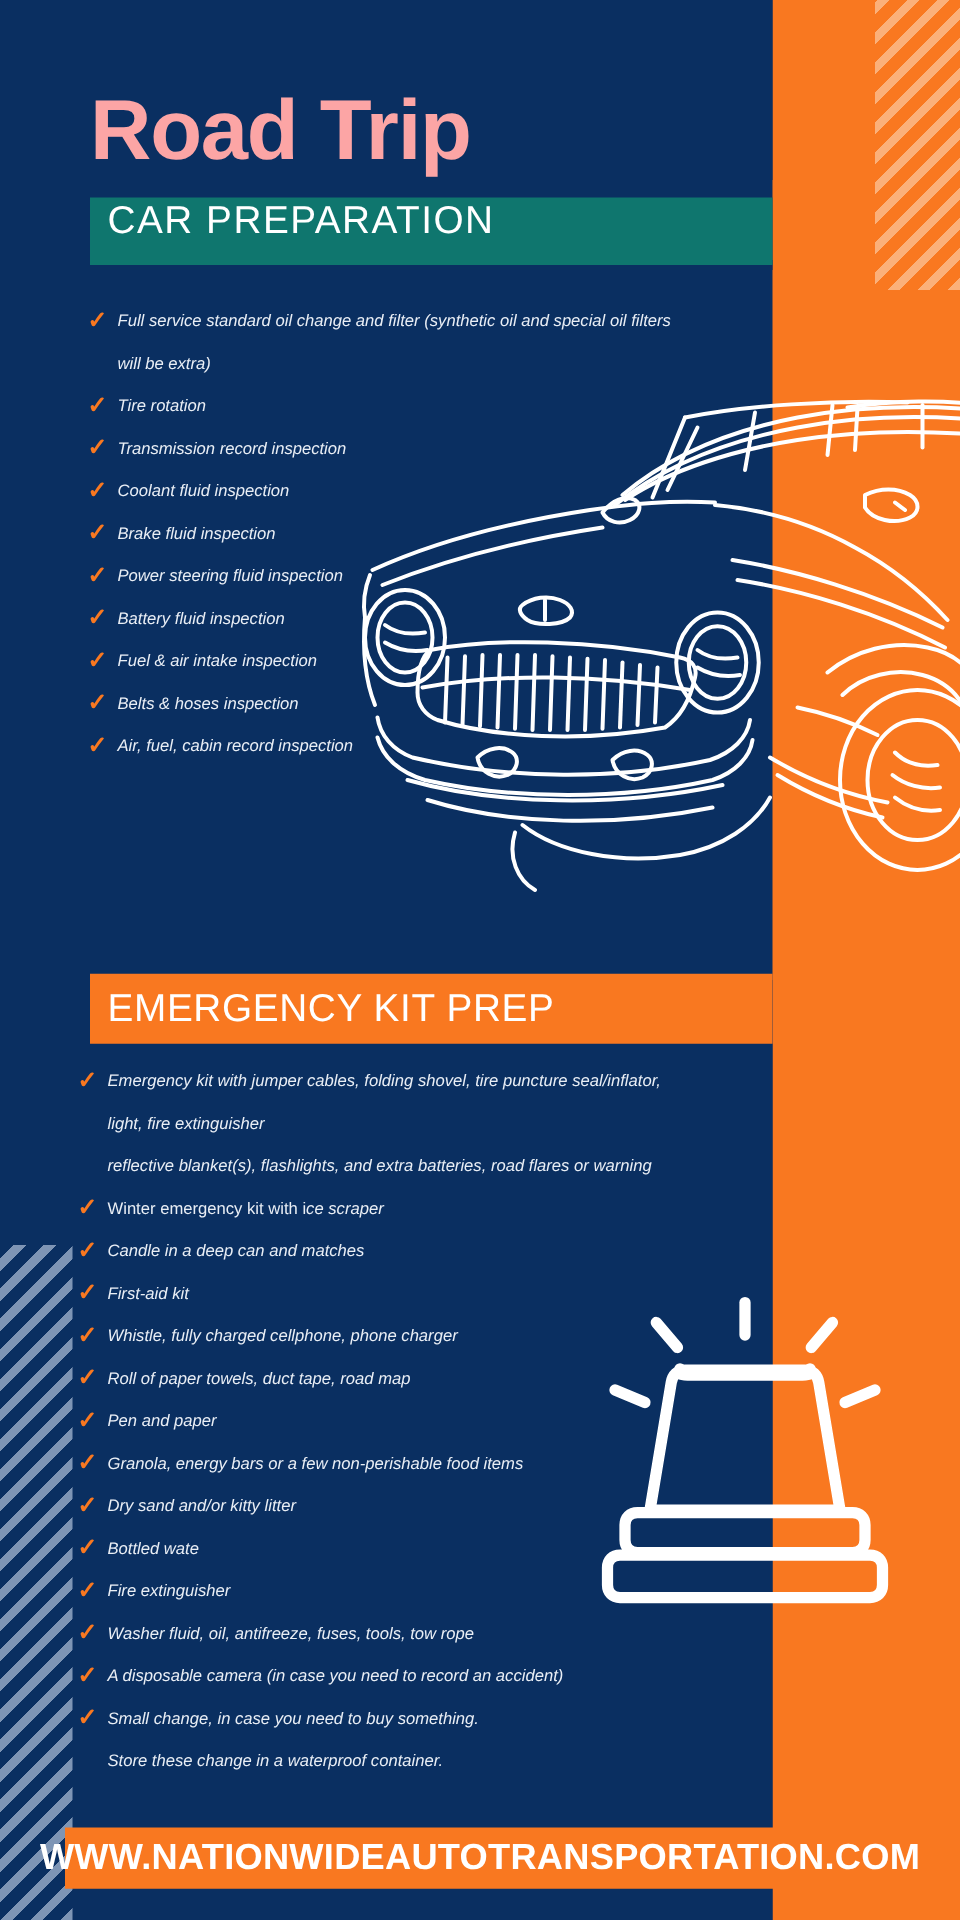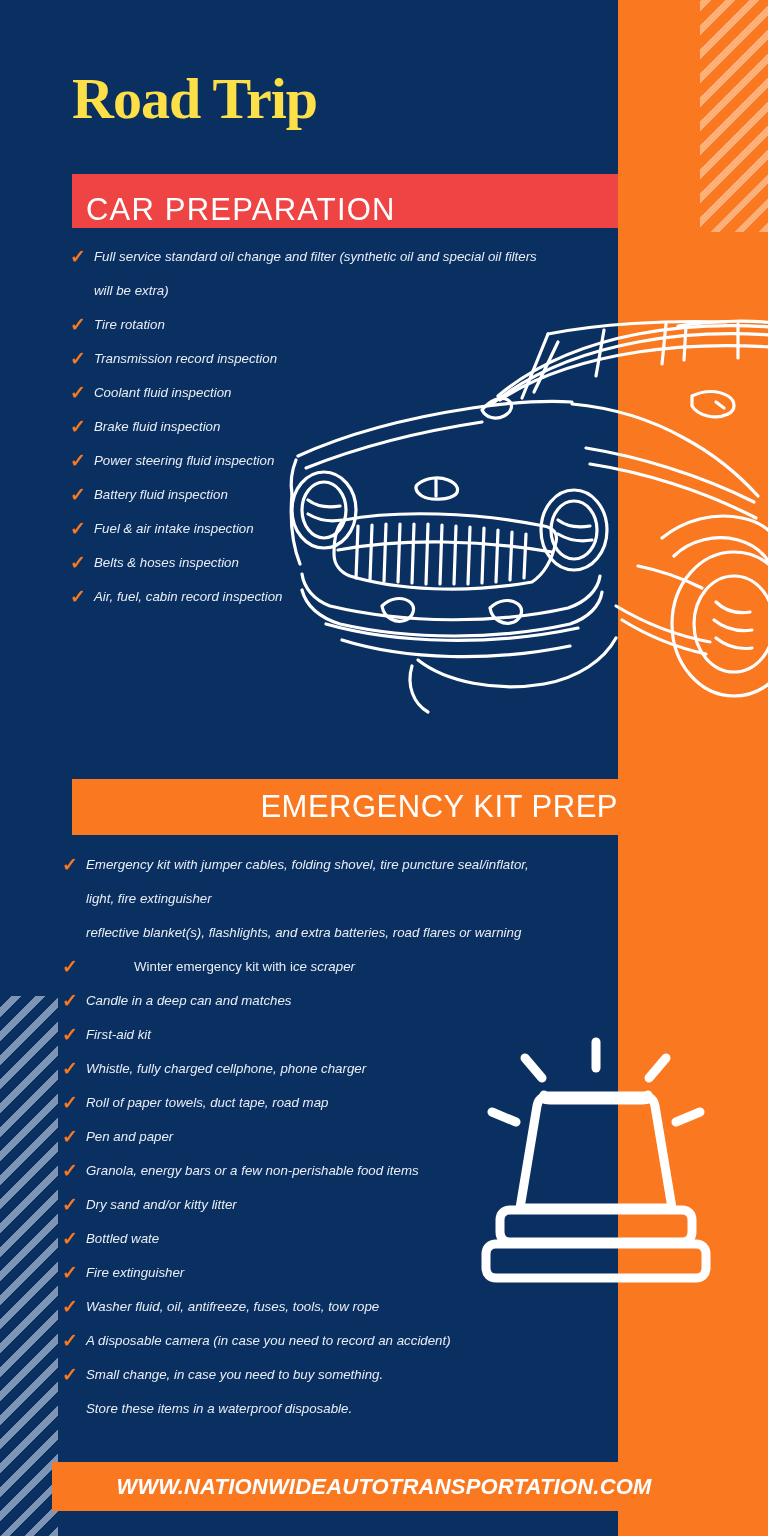--- a/index.html
+++ b/index.html
@@ -45,35 +45,35 @@
   .stripes-bl{
     position:absolute;left:0;bottom:0;width:58px;height:540px;
     background:repeating-linear-gradient(-45deg,
       #7e95b5 0px,#7e95b5 7px,
       #0a2f61 7px,#0a2f61 17px);
   }
 
   
   .title{
     position:absolute;left:72px;top:70px;
-    font-family:Liberation Serif, serif;
-    font-weight:bold;font-size:58px;color:#fde047;
+    font-family:Liberation Sans, sans-serif;
+    font-weight:bold;font-size:68px;color:#fca5a5;
     letter-spacing:-1px;line-height:1;
   }
   .bar-car{
     position:absolute;left:72px;top:158px;width:546px;height:54px;
-    background:#ef4444;display:flex;align-items:flex-end;margin-top:16px;
+    background:#0f766e;display:flex;align-items:flex-start;
   }
   .bar-car .bar-text{
     color:#fff;font-size:31px;letter-spacing:1.2px;
     padding-left:14px;font-weight:400;
   }
   .bar-emerg{
     position:absolute;left:72px;top:779px;width:546px;height:56px;
-    background:#f97820;display:flex;align-items:center;justify-content:flex-end;
+    background:#f97820;display:flex;align-items:center;
   }
   .bar-emerg .bar-text{
     color:#fff;font-size:31px;letter-spacing:0.5px;
     padding-left:14px;font-weight:400;
   }
 
   
   .list{position:absolute;}
   .list-car{left:70px;top:240px;width:540px;}
   .list-emerg{left:62px;top:848px;width:552px;}
@@ -82,31 +82,31 @@
     display:flex;align-items:flex-start;color:#e9eef5;
     font-style:italic;font-size:13.3px;line-height:34px;
   }
   .list-emerg .li{font-size:13.3px;}
   .tick{
     color:#f97820;font-size:19px;font-style:normal;
     line-height:33px;width:24px;flex:0 0 24px;
     font-weight:bold;text-align:left;
   }
   .li-text{flex:1 1 auto;}
-  .li-text .nonital{font-style:normal;margin-left:48px;}
+  .li-text .nonital{font-style:normal;}
   .li.noindent .tick{visibility:hidden;}
 
   
   .footer-bar{
     position:absolute;left:52px;top:1462px;width:664px;height:49px;
     background:#f97820;display:flex;align-items:center;justify-content:center;
   }
   .footer-bar .f-text{
-    color:#fff;font-style:italic;font-weight:bold;
-    font-size:22px;letter-spacing:0.2px;text-align:center;
+    color:#fff;font-weight:bold;
+    font-size:29px;letter-spacing:0.2px;text-align:center;
   }
 
   
   .car-art{
     position:absolute;left:286px;top:268px;width:500px;height:480px;
     pointer-events:none;
   }
   .beacon-art{
     position:absolute;left:470px;top:1030px;width:260px;height:260px;
     pointer-events:none;
@@ -361,21 +361,21 @@
     <div class="li">
       <span class="tick">✓</span>
       <span class="li-text">A disposable camera (in case you need to record an accident)</span>
     </div>
     <div class="li">
       <span class="tick">✓</span>
       <span class="li-text">Small change, in case you need to buy something.</span>
     </div>
     <div class="li noindent">
       <span class="tick"></span>
-      <span class="li-text">Store these items in a waterproof disposable.</span>
+      <span class="li-text">Store these change in a waterproof container.</span>
     </div>
   </div>
 
   <div class="footer-bar">
     <span class="f-text">WWW.NATIONWIDEAUTOTRANSPORTATION.COM</span>
   </div>
 
 </div>
 
 </body></html>

